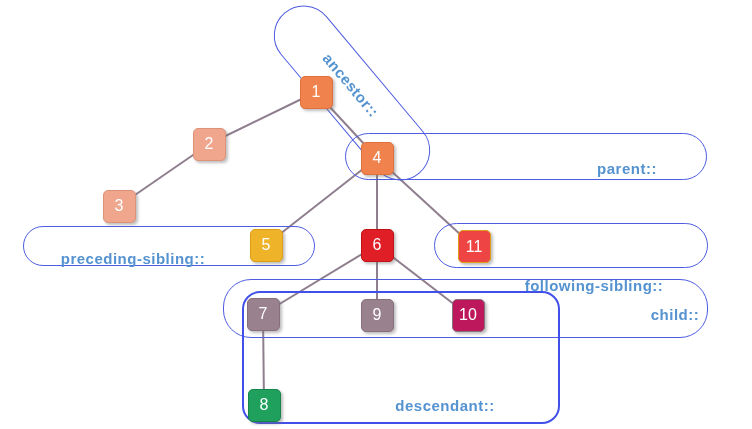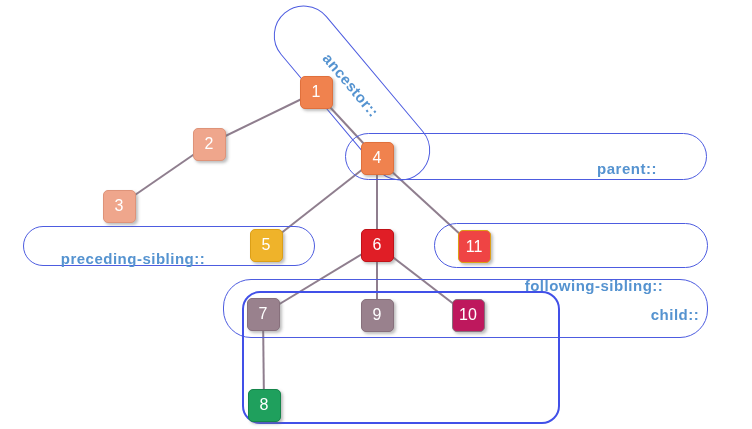--- a/index.html
+++ b/index.html
@@ -53,20 +53,21 @@
   <div class="pill" style="left:23px;top:226px;width:292px;height:40px;border-radius:20px;"></div>
   <div class="pill" style="left:434px;top:223px;width:274px;height:45px;border-radius:23px;"></div>
   <div class="pill" style="left:223px;top:279px;width:485px;height:59px;border-radius:28px;"></div>
   <div class="box-descendant" style="left:242px;top:291px;width:318px;height:133px;"></div>
 
   <div class="axis-label rotated" style="left:351px;top:85px;">ancestor::</div>
   <div class="axis-label" style="left:627px;top:157px;margin-top:11px;">parent::</div>
   <div class="axis-label" style="left:133px;top:258px;">preceding-sibling::</div>
   <div class="axis-label" style="left:594px;top:245px;margin-top:40px;">following-sibling::</div>
   <div class="axis-label" style="left:675px;top:314px;">child::</div>
+  <div class="axis-label" style="left:445px;top:405px;">descendant::</div>
 
   <div id="nodes-layer">
       <div class="node" style="left: 299.5px; top: 75.5px; background: rgb(240, 130, 78); border-color: rgb(224, 112, 60);">1</div>
       <div class="node" style="left: 192.5px; top: 127.5px; background: rgb(239, 166, 140); border-color: rgb(222, 147, 121);">2</div>
       <div class="node" style="left: 102.5px; top: 189.5px; background: rgb(239, 166, 140); border-color: rgb(222, 147, 121);">3</div>
       <div class="node" style="left: 360.5px; top: 141.5px; background: rgb(240, 130, 78); border-color: rgb(224, 112, 60);">4</div>
       <div class="node" style="left: 249.5px; top: 228.5px; background: rgb(239, 179, 42); border-color: rgb(220, 159, 23);">5</div>
       <div class="node" style="left: 360.5px; top: 228.5px; background: rgb(224, 30, 38); border-color: rgb(192, 18, 24);">6</div>
       <div class="node" style="left: 246.5px; top: 297.5px; background: rgb(153, 129, 141); border-color: rgb(135, 112, 124);">7</div>
       <div class="node" style="left: 247.5px; top: 388.5px; background: rgb(31, 160, 93); border-color: rgb(21, 133, 74);">8</div>

